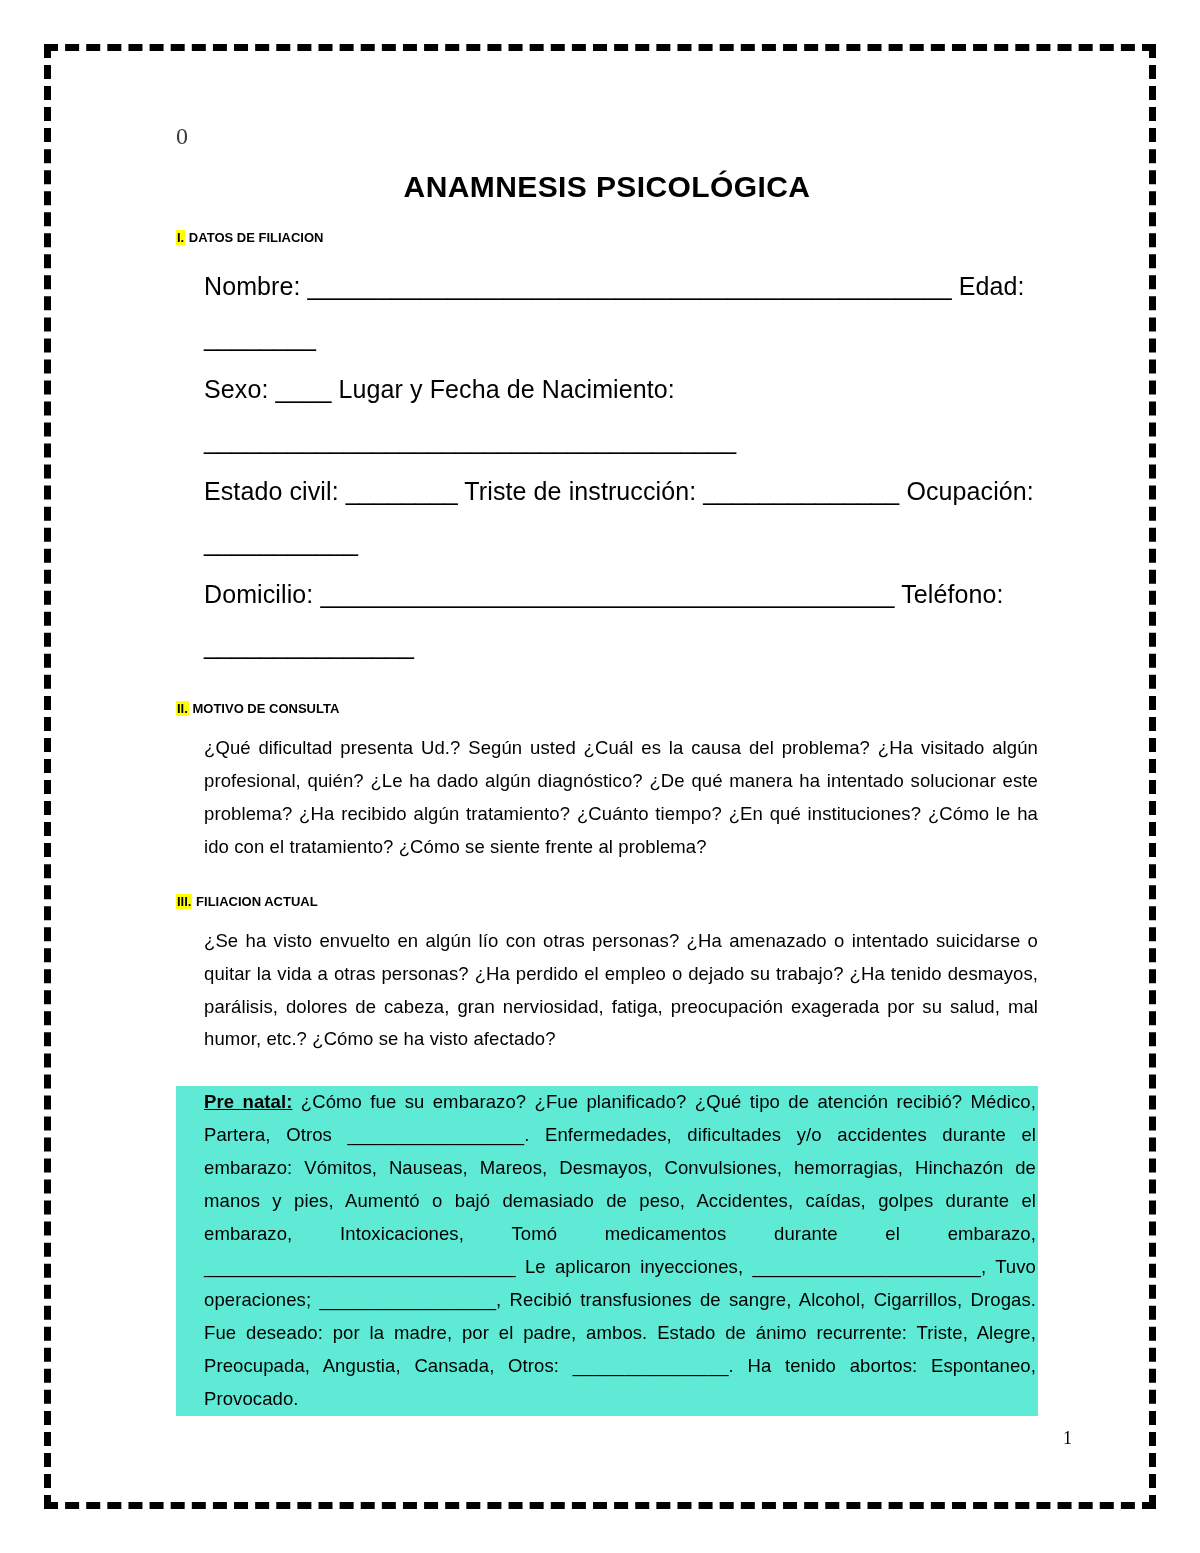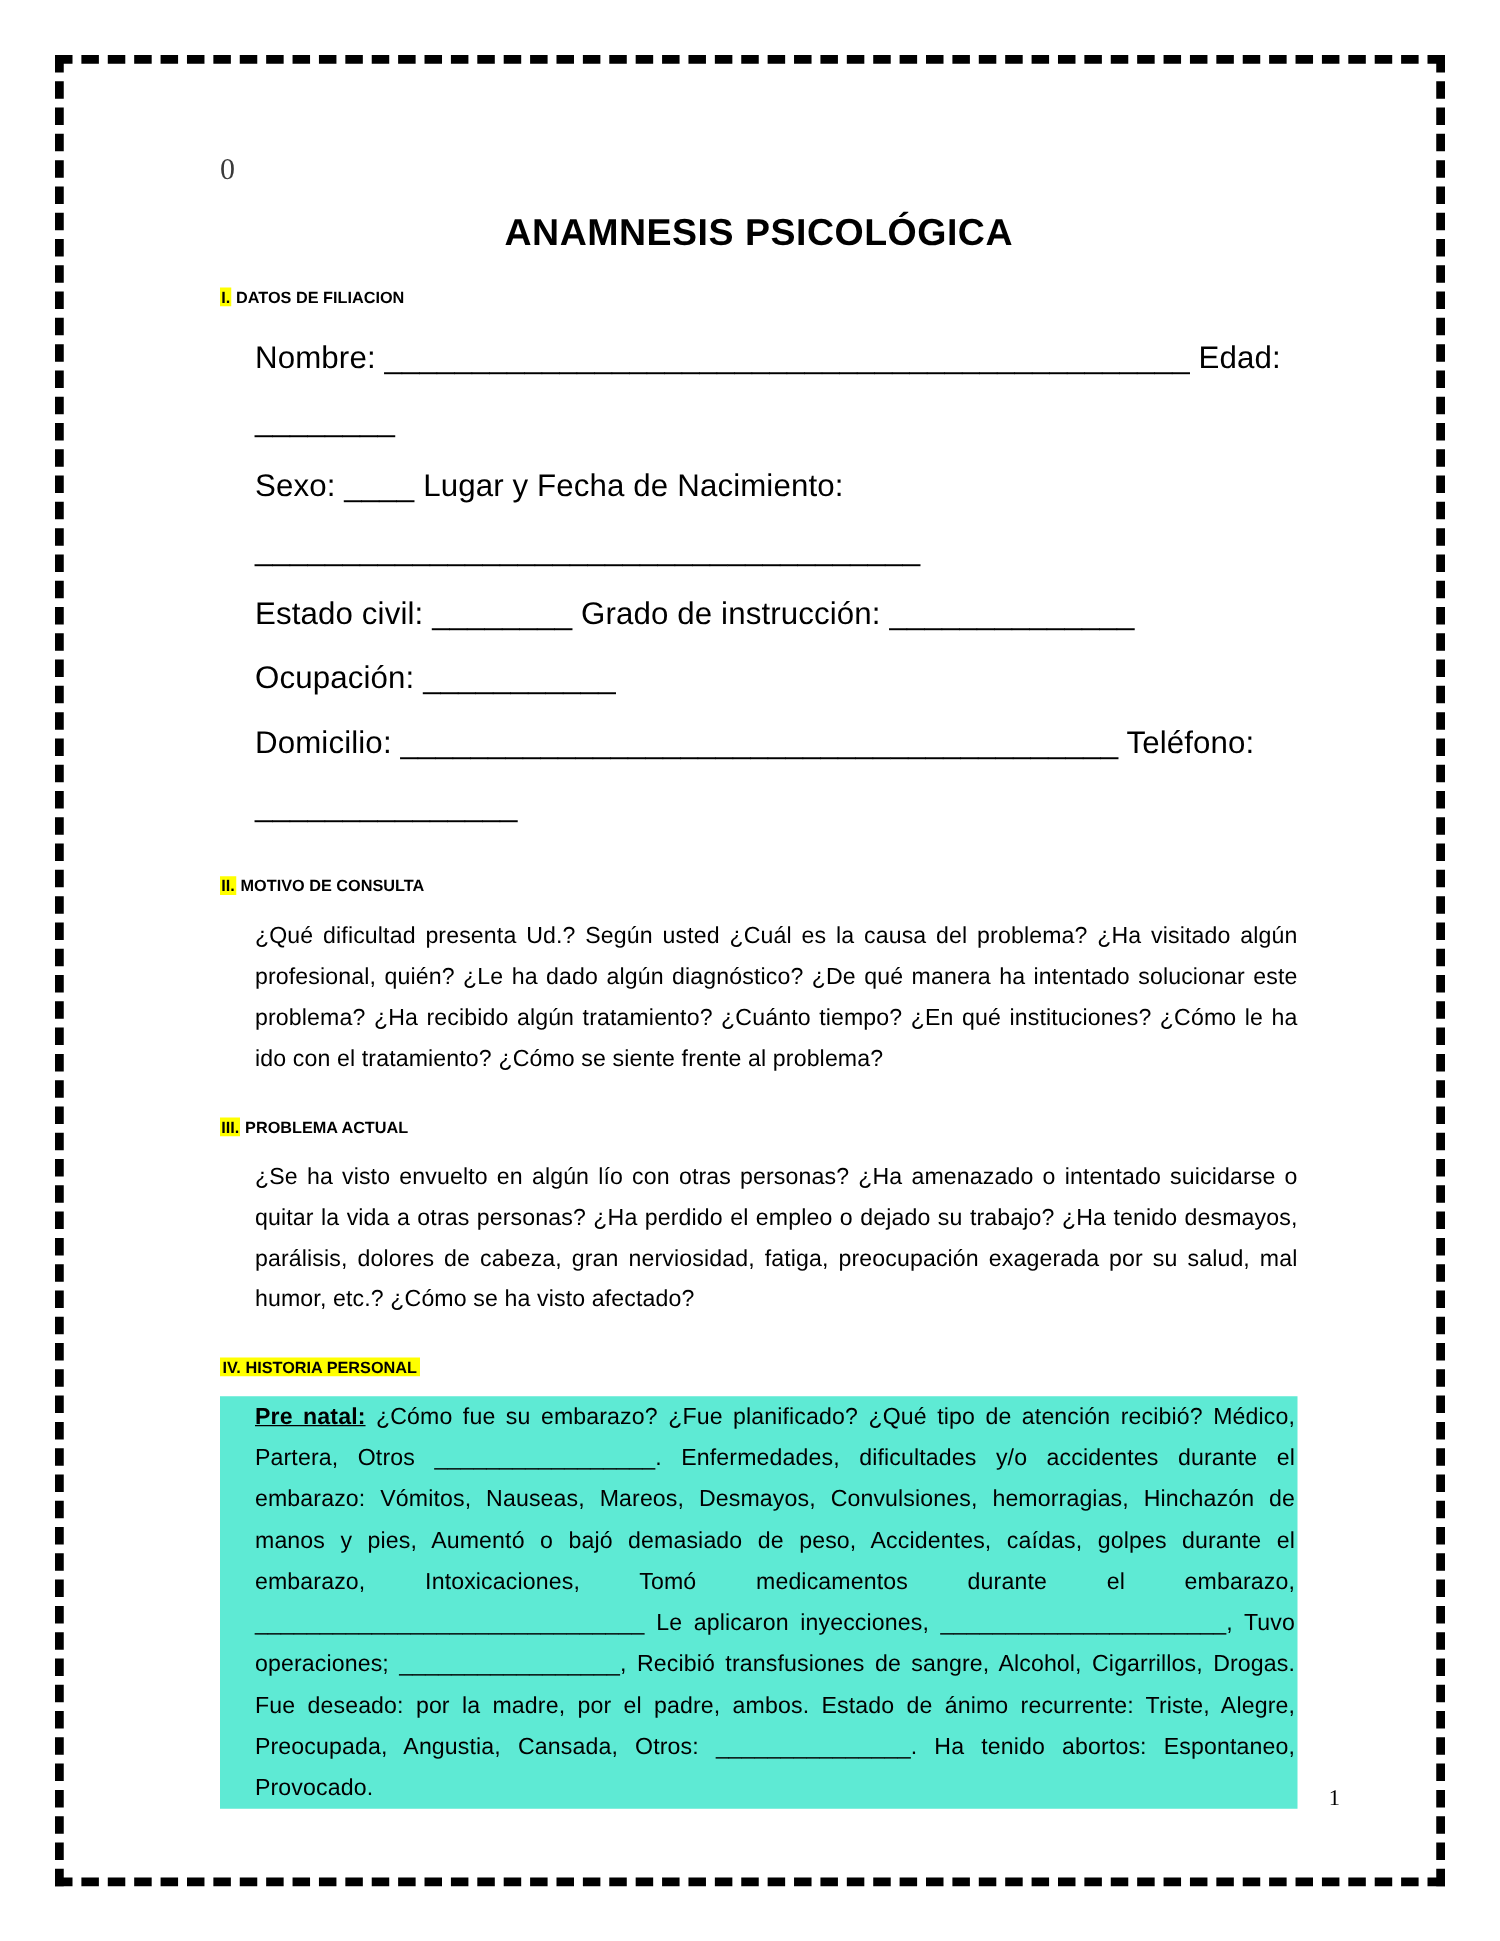--- a/index.html
+++ b/index.html
@@ -118,48 +118,42 @@
     <h1 class="doc-title">ANAMNESIS PSICOLÓGICA</h1>
 
     <div class="sec-block">
       <div class="section-head">
         <span class="num-hl">I.</span>
         <span>DATOS DE FILIACION</span>
       </div>
       <div class="field-list">
         <div class="field-line">Nombre: ______________________________________________  Edad: ________</div>
         <div class="field-line">Sexo: ____  Lugar y Fecha de Nacimiento: ______________________________________</div>
-        <div class="field-line">Estado civil: ________  Grado de instrucción: ______________  Ocupación: ___________</div>
+        <div class="field-line">Estado civil: ________  Triste de instrucción: ______________  Ocupación: ___________</div>
         <div class="field-line">Domicilio: _________________________________________  Teléfono: _______________</div>
       </div>
     </div>
 
     <div class="sec-block">
       <div class="section-head">
         <span class="num-hl">II.</span>
         <span>MOTIVO DE CONSULTA</span>
       </div>
       <div class="para">¿Qué dificultad presenta Ud.? Según usted ¿Cuál es la causa del problema? ¿Ha visitado algún profesional, quién? ¿Le ha dado algún diagnóstico? ¿De qué manera ha intentado solucionar este problema? ¿Ha recibido algún tratamiento? ¿Cuánto tiempo? ¿En qué instituciones? ¿Cómo le ha ido con el tratamiento? ¿Cómo se siente frente al problema?</div>
     </div>
 
     <div class="sec-block">
       <div class="section-head">
         <span class="num-hl">III.</span>
-        <span>PROBLEMA ACTUAL</span>
+        <span>FILIACION ACTUAL</span>
       </div>
       <div class="para">¿Se ha visto envuelto en algún lío con otras personas? ¿Ha amenazado o intentado suicidarse o quitar la vida a otras personas? ¿Ha perdido el empleo o dejado su trabajo? ¿Ha tenido desmayos, parálisis, dolores de cabeza, gran nerviosidad, fatiga, preocupación exagerada por su salud, mal humor, etc.? ¿Cómo se ha visto afectado?</div>
     </div>
 
     <div class="sec-block">
-      <div class="section-head">
-        <span class="head-hl">
-          <span>IV.</span>
-          <span>HISTORIA PERSONAL</span>
-        </span>
-      </div>
       <div class="para hl">
         <span class="lead">Pre natal:</span><span> ¿Cómo fue su embarazo? ¿Fue planificado? ¿Qué tipo de atención recibió? Médico, Partera, Otros _________________. Enfermedades, dificultades y/o accidentes durante el embarazo: Vómitos, Nauseas, Mareos, Desmayos, Convulsiones, hemorragias, Hinchazón de manos y pies, Aumentó o bajó demasiado de peso, Accidentes, caídas, golpes durante el embarazo, Intoxicaciones, Tomó medicamentos durante el embarazo, ______________________________ Le aplicaron inyecciones, ______________________, Tuvo operaciones; _________________, Recibió transfusiones de sangre, Alcohol, Cigarrillos, Drogas. Fue deseado: por la madre, por el padre, ambos. Estado de ánimo recurrente: Triste, Alegre, Preocupada, Angustia, Cansada, Otros: _______________. Ha tenido abortos: Espontaneo, Provocado.</span>
       </div>
     </div>
 
   </div>
 
   <div class="page-number">1</div>
 
 </div>

